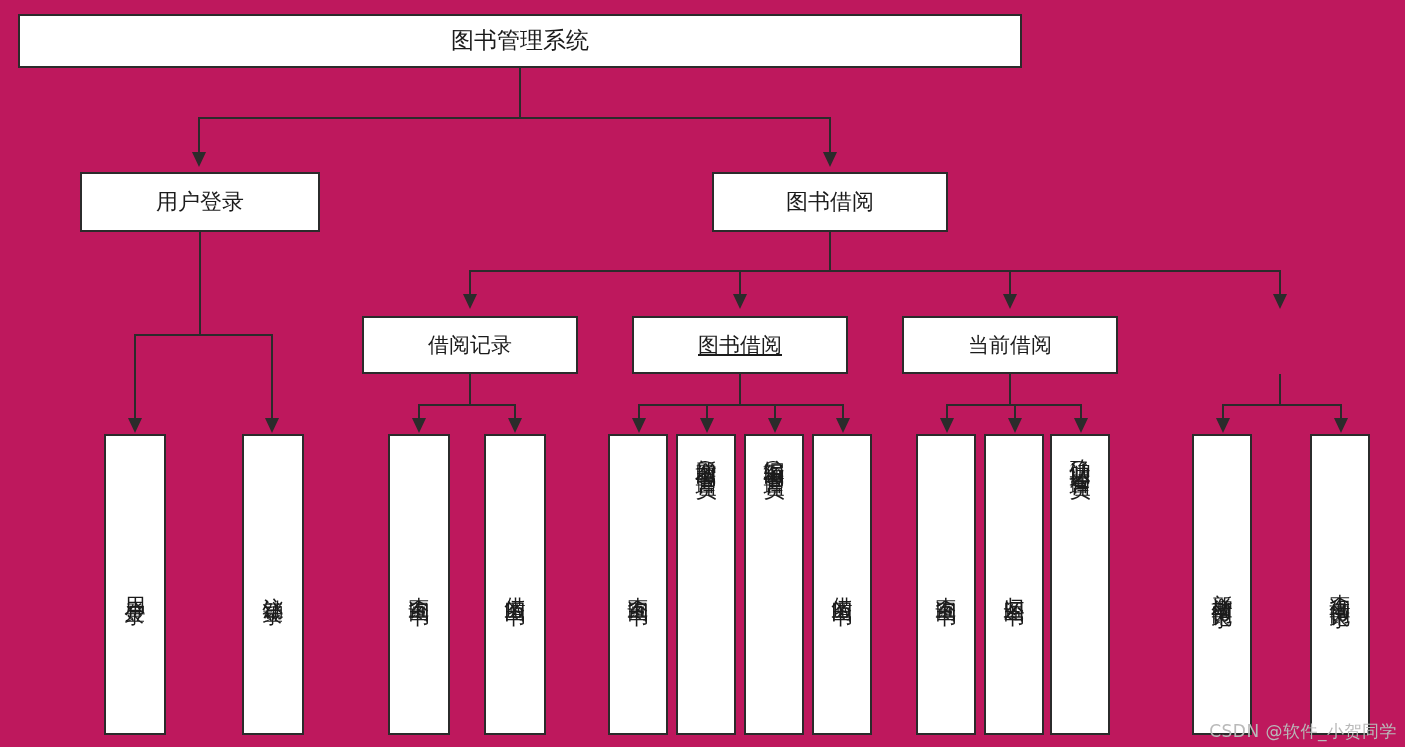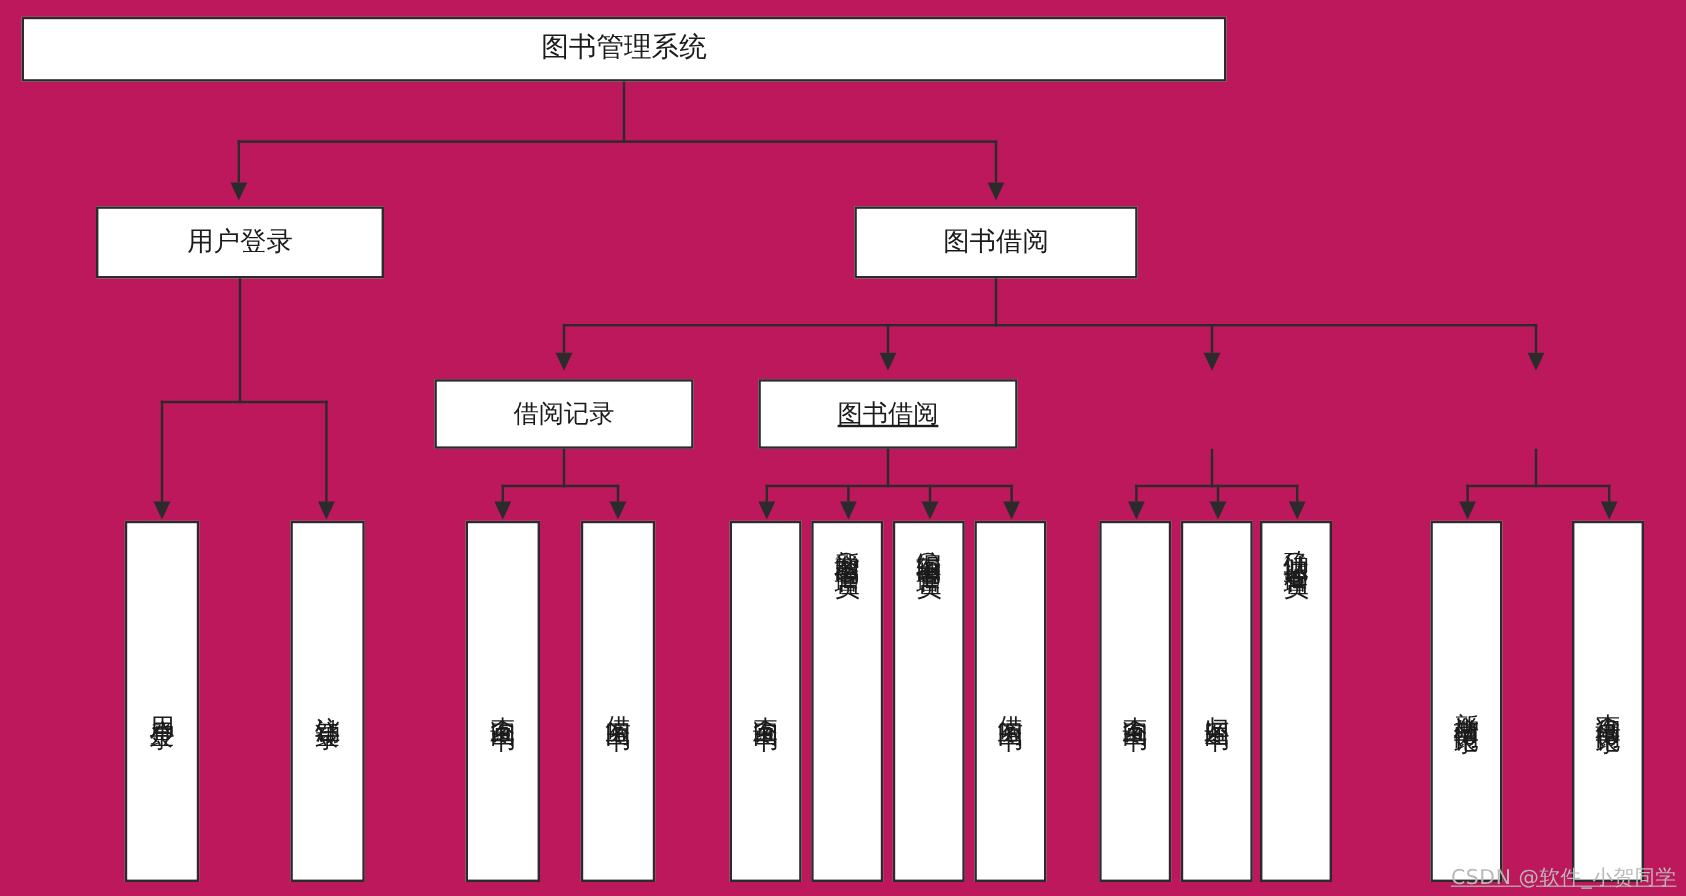--- a/index.html
+++ b/index.html
@@ -72,21 +72,20 @@
   
   #watermark{
     position:absolute;
     right:8px;
     bottom:4px;
     font-size:17px;
     color:#b9b9b9;
     letter-spacing:.5px;
     white-space:nowrap;
     pointer-events:none;
-    text-decoration:underline;
   }
 </style>
 </head>
 <body>
 
 <div id="canvas">
 
   <div class="node root" style="left:18px;top:14px;width:1004px;height:54px;">
     <span class="lbl">图书管理系统</span>
   </div>
@@ -124,20 +123,23 @@
   <div class="arw" style="left:733px;top:294px;"></div>
   <div class="arw" style="left:1003px;top:294px;"></div>
   <div class="arw" style="left:1273px;top:294px;"></div>
 
   <div class="node h3" style="left:362px;top:316px;width:216px;height:58px;">
     <span class="lbl">借阅记录</span>
   </div>
   <div class="node h3" style="left:632px;top:316px;width:216px;height:58px;text-decoration:underline;">
     <span class="lbl">图书借阅</span>
   </div>
+  <div class="node h3" style="left:902px;top:316px;width:216px;height:58px;">
+    <span class="lbl">当前借阅</span>
+  </div>
 
   <div class="ln v" style="left:469px;top:374px;height:32px;"></div>
   <div class="ln h" style="left:418px;top:404px;width:98px;"></div>
   <div class="ln v" style="left:418px;top:404px;height:14px;"></div>
   <div class="ln v" style="left:514px;top:404px;height:14px;"></div>
   <div class="arw" style="left:412px;top:418px;"></div>
   <div class="arw" style="left:508px;top:418px;"></div>
 
   <div class="ln v" style="left:739px;top:374px;height:32px;"></div>
   <div class="ln h" style="left:638px;top:404px;width:206px;"></div>

